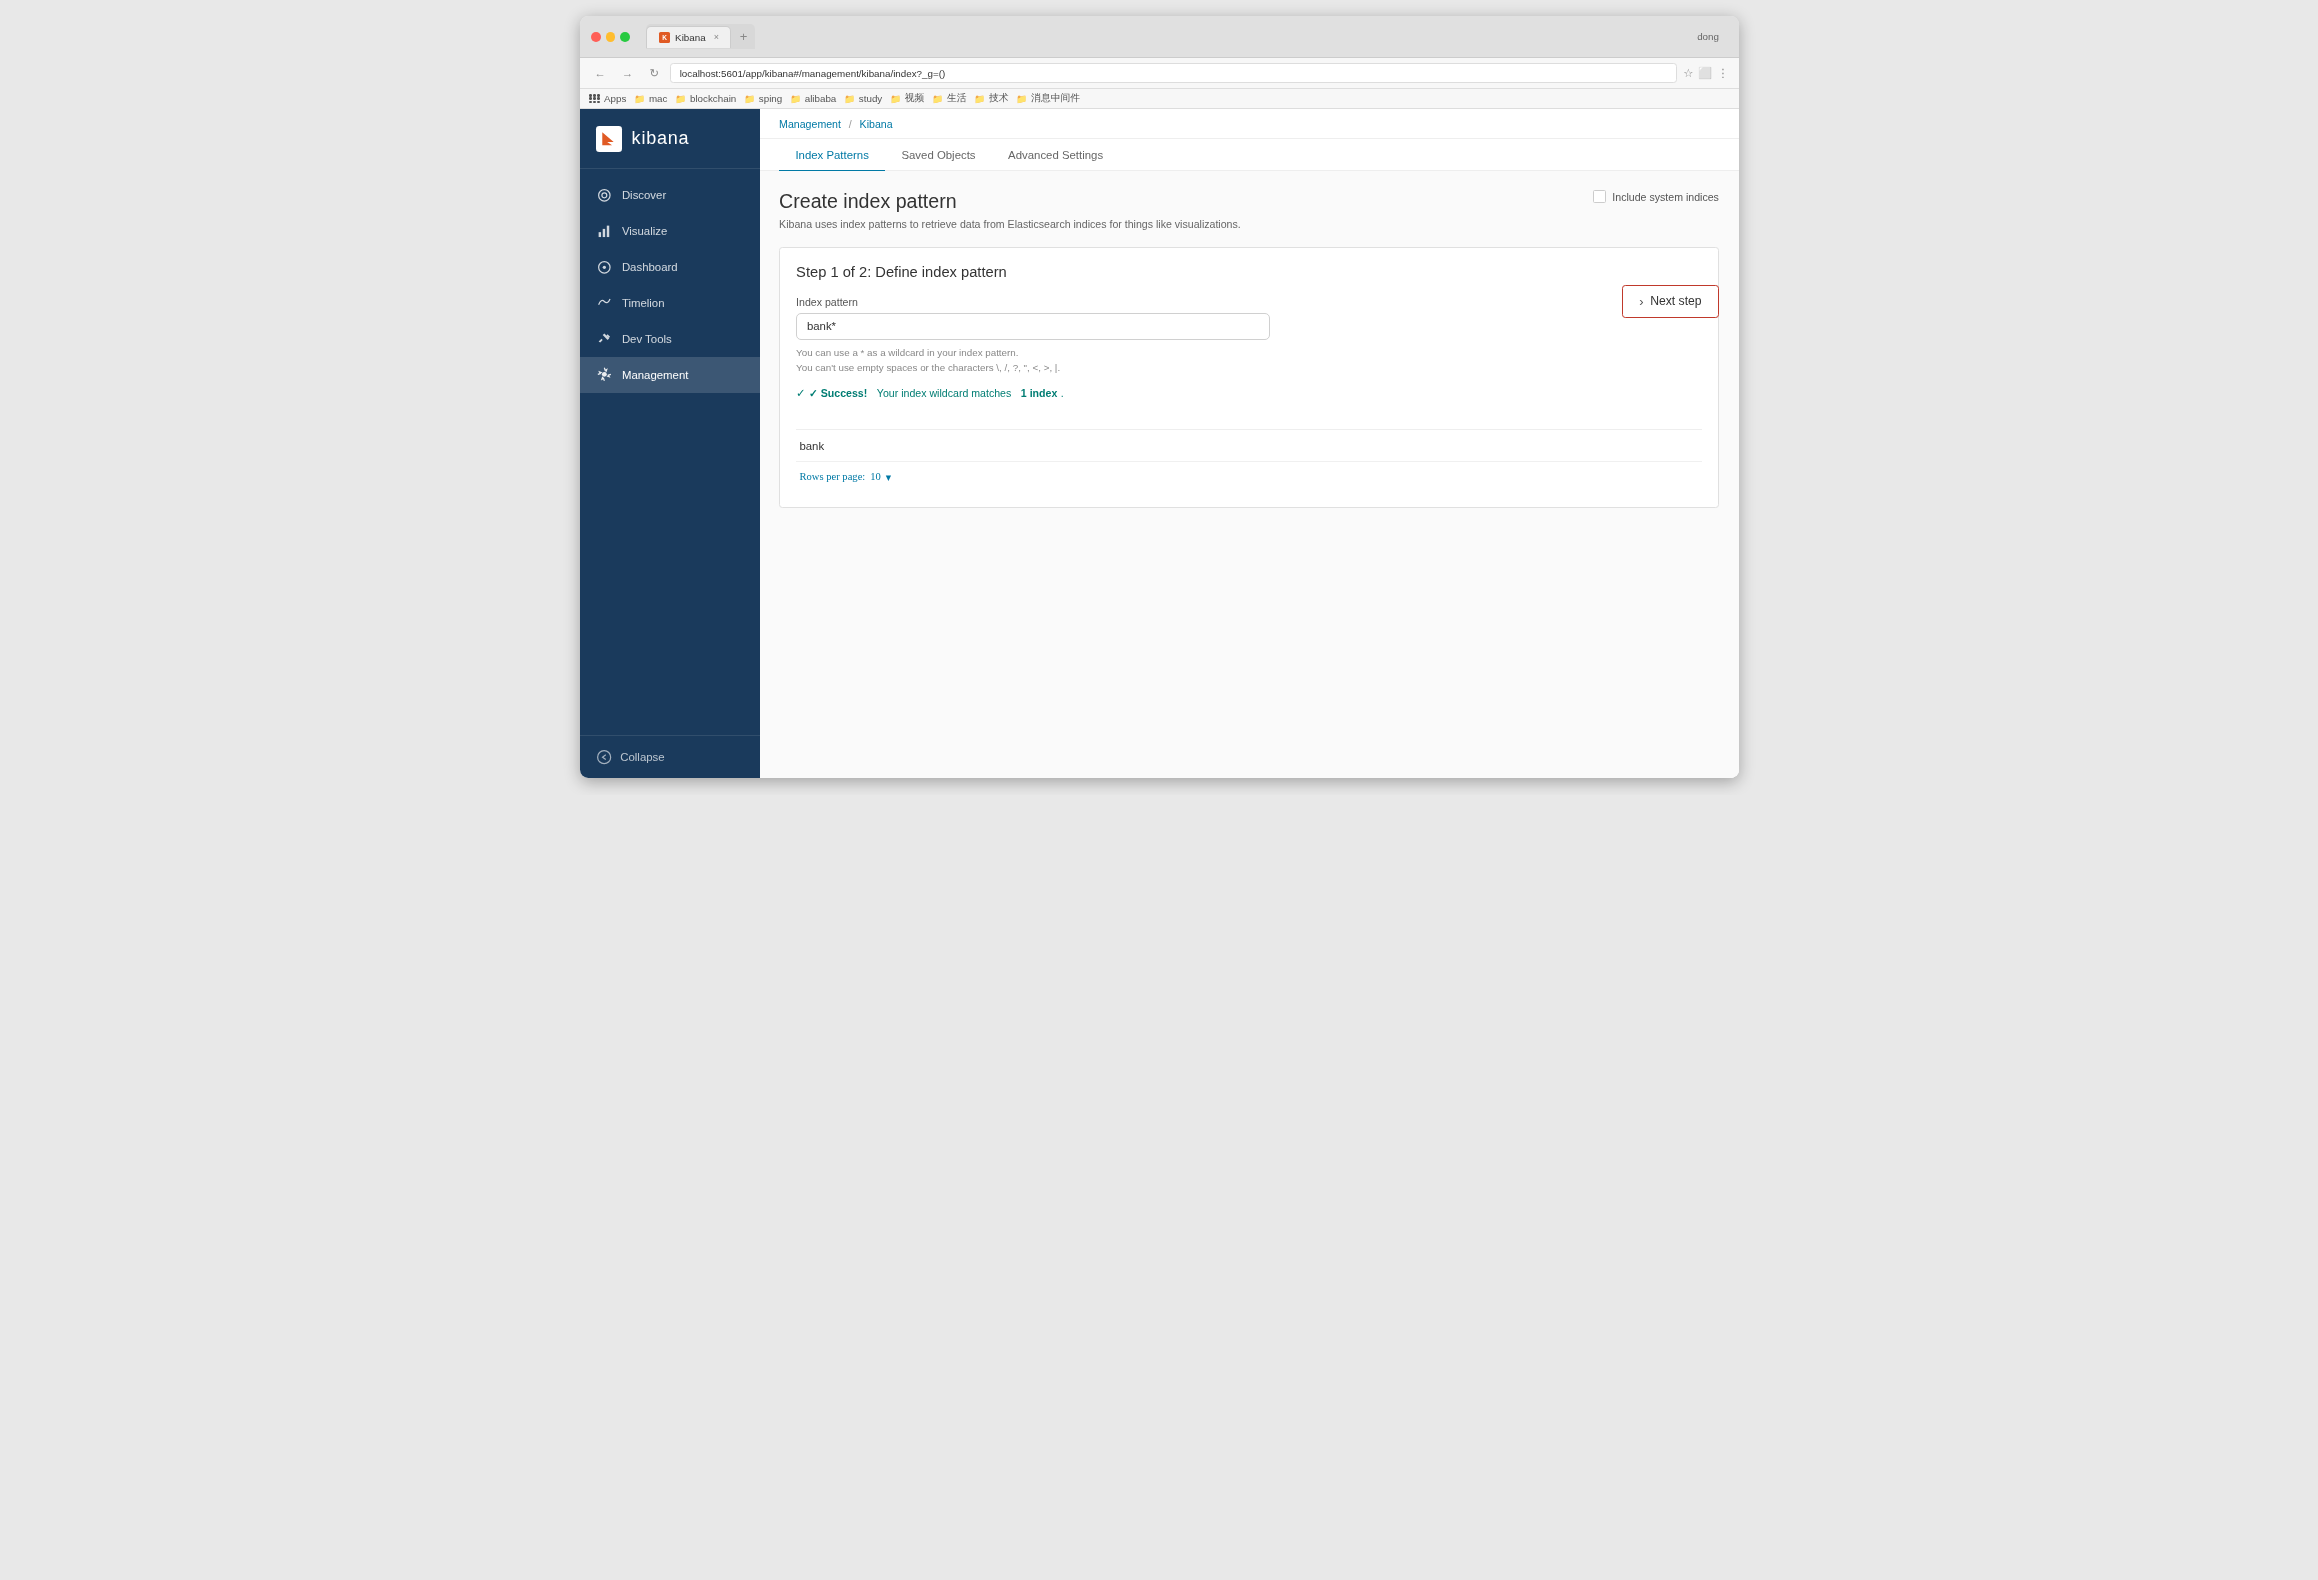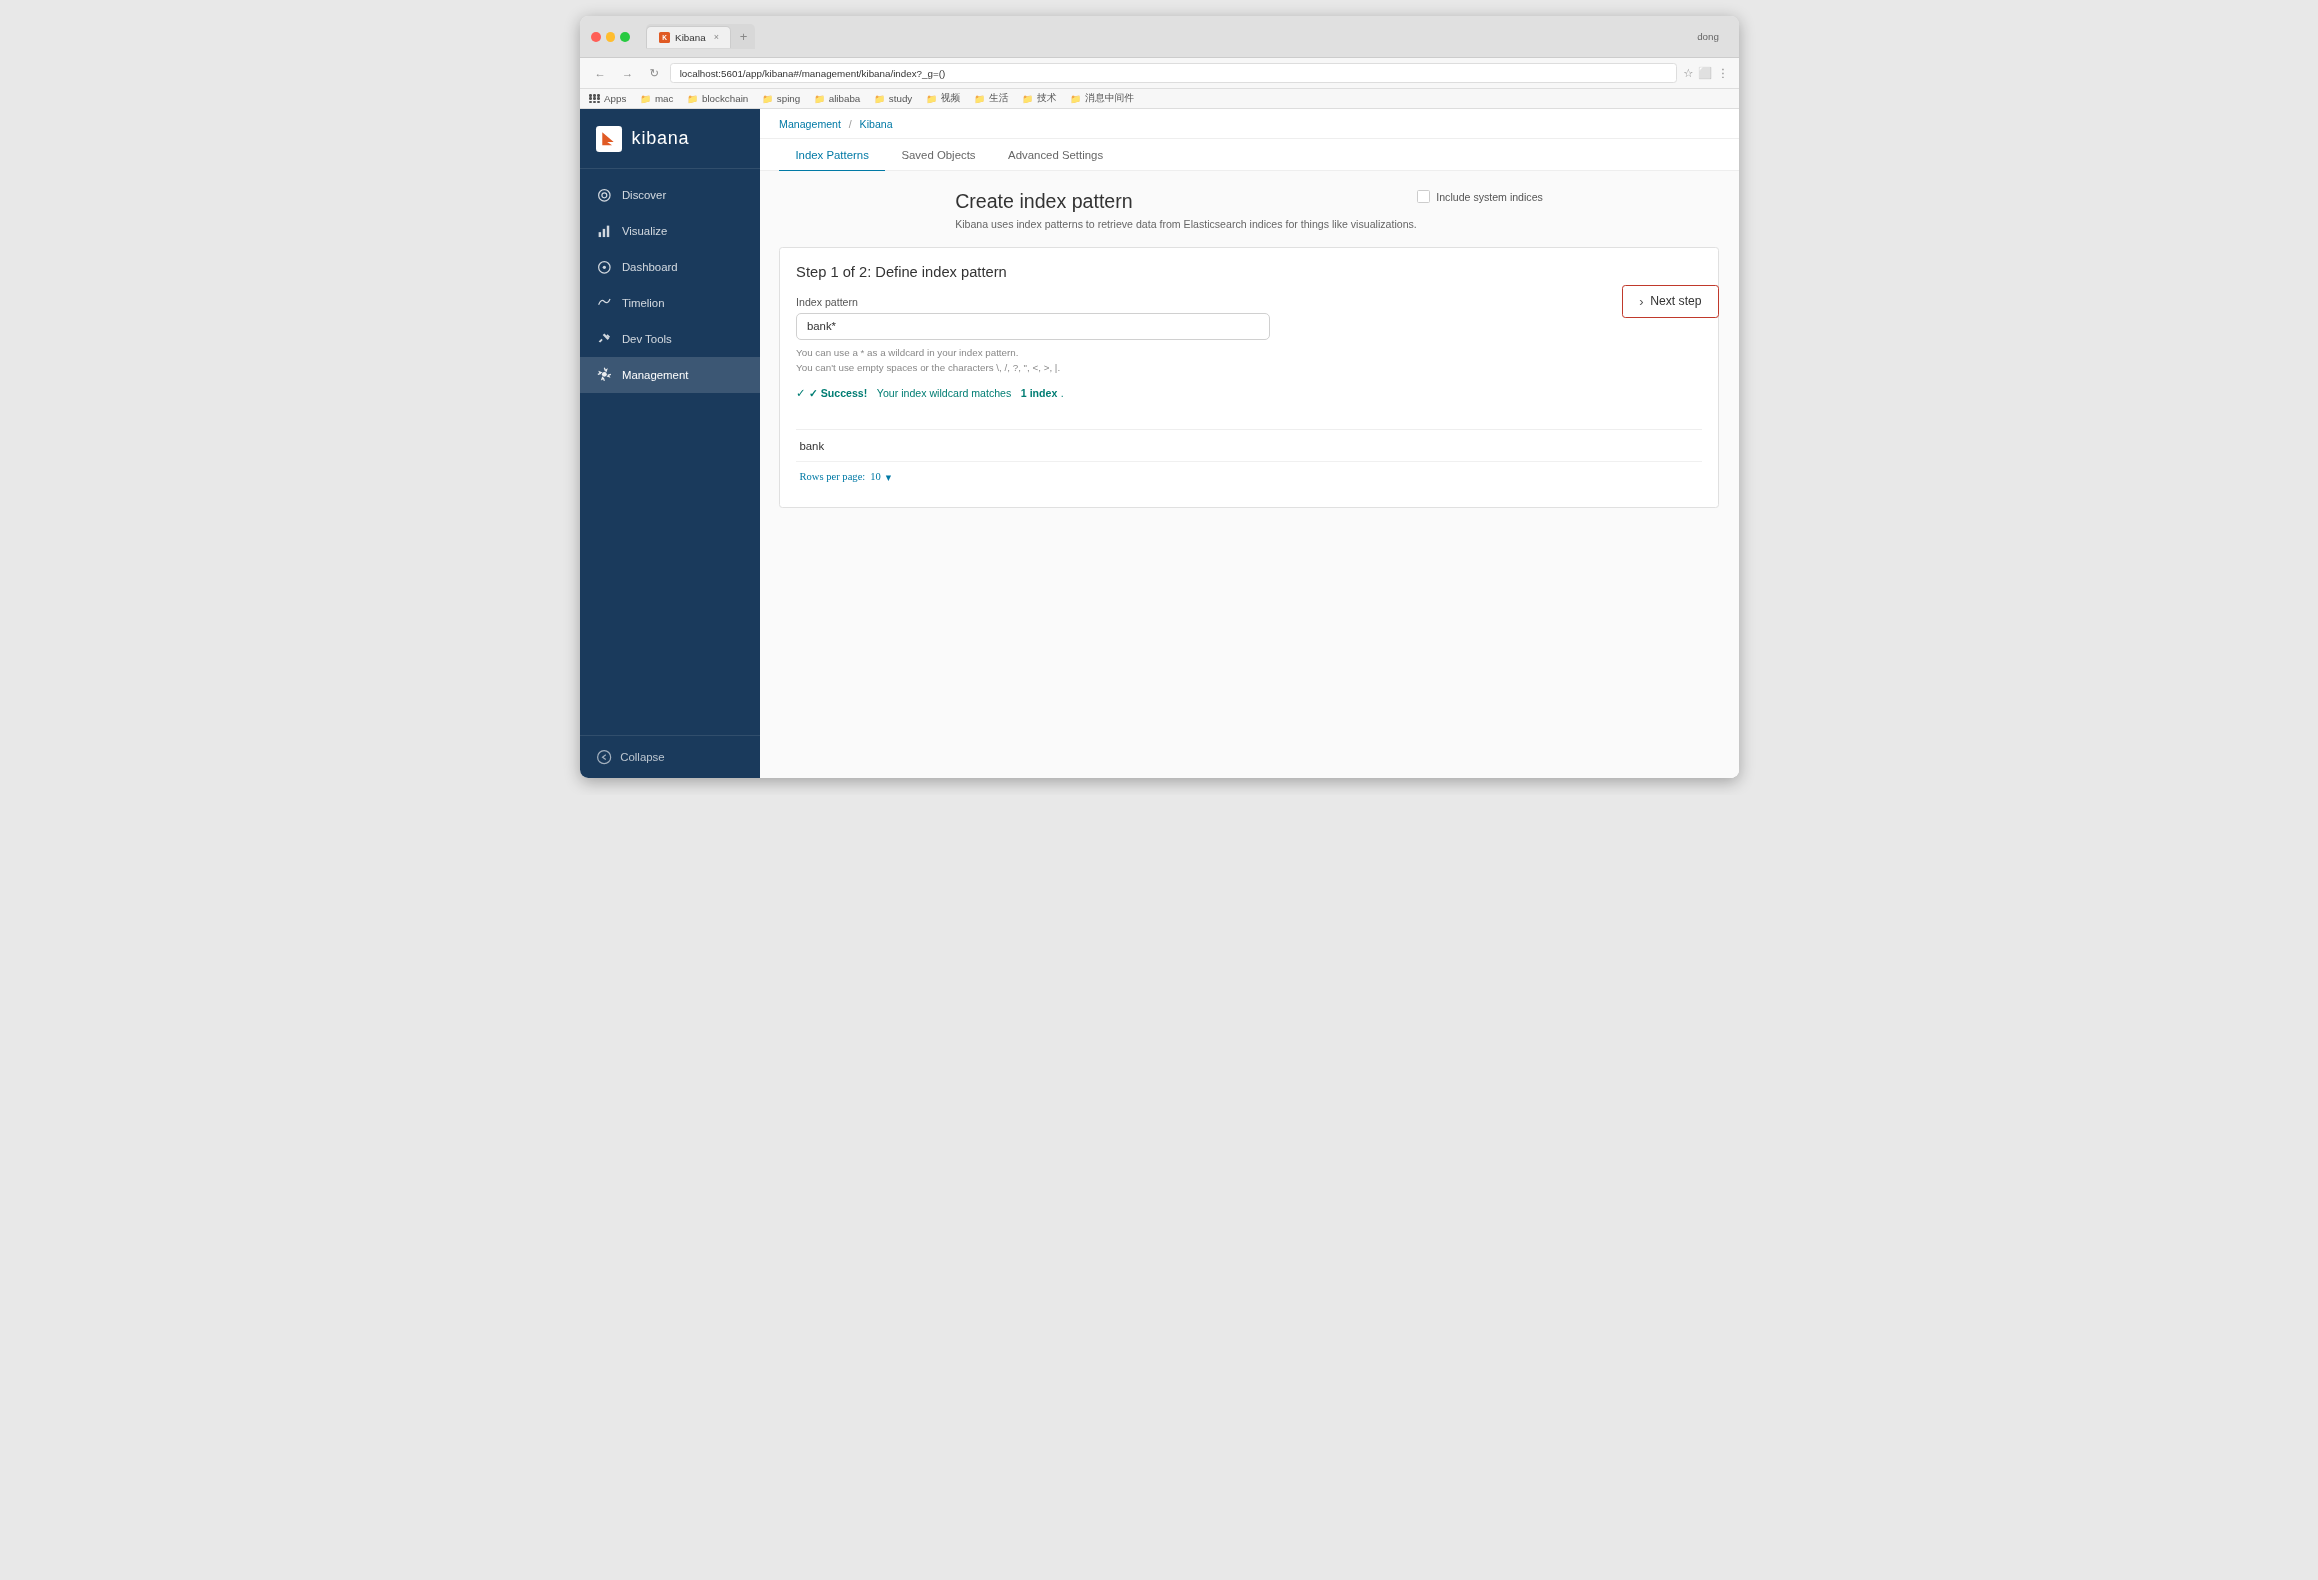--- a/index.html
+++ b/index.html
@@ -16,21 +16,21 @@
     .tab-bar { display: flex; align-items: center; background: #d8d8d8; margin-left: 8.2px; border-radius: 4.9px 4.9px 0 0; overflow: hidden; }
     .tab { display: flex; align-items: center; gap: 4.9px; padding: 4.9px 11.4px; background: #f0f0f0; border-radius: 4.9px 4.9px 0 0; font-size: 9.8px; color: #333; border: 0.8px solid #ccc; border-bottom: none; }
     .tab-icon { width: 11.4px; height: 11.4px; background: #e05a24; border-radius: 1.6px; display: flex; align-items: center; justify-content: center; }
     .tab-icon span { color: white; font-size: 6.5px; font-weight: bold; }
     .tab-close { color: #888; cursor: pointer; font-size: 9px; margin-left: 3.3px; }
     .tab-new { padding: 4.9px 8.2px; color: #888; font-size: 13px; }
     .address-bar { background: #f7f7f7; padding: 4.9px 9.8px; display: flex; align-items: center; gap: 6.5px; border-bottom: 0.8px solid #ddd; }
     .nav-btn { background: none; border: none; color: #888; font-size: 11.4px; cursor: pointer; padding: 1.6px 4.9px; }
     .address-input { flex: 1; background: #fff; border: 0.8px solid #ddd; border-radius: 3.3px; padding: 3.3px 8.2px; font-size: 9.8px; color: #333; }
     .addr-icons { display: flex; gap: 4.9px; color: #888; font-size: 11.4px; }
-    .bookmarks-bar { background: #f7f7f7; padding: 3.3px 9.8px; display: flex; align-items: center; gap: 14px; border-bottom: 0.8px solid #ddd; font-size: 9.8px; color: #555; }
+    .bookmarks-bar { background: #f7f7f7; padding: 3.3px 9.8px; display: flex; align-items: center; gap: 8px; border-bottom: 0.8px solid #ddd; font-size: 9.8px; color: #555; }
     .bm-item { display: flex; align-items: center; gap: 3.3px; cursor: pointer; white-space: nowrap; }
     .bm-folder { font-size: 9px; }
     .apps-icon { display: grid; grid-template-columns: repeat(3, 3.3px); gap: 0.8px; }
     .apps-dot { width: 2.4px; height: 2.4px; background: #555; border-radius: 50%; }
 
     
     .app-container { display: flex; height: 669px; background: #fff; }
 
     
     .sidebar { width: 180px; background: #1a3a5c; color: #fff; display: flex; flex-direction: column; flex-shrink: 0; }
@@ -53,21 +53,21 @@
     .tab-btn { padding: 9.8px 16.3px; font-size: 11.4px; color: #666; cursor: pointer; border-bottom: 1.6px solid transparent; margin-bottom: -1.6px; white-space: nowrap; }
     .tab-btn.active { color: #0079a5; border-bottom-color: #0079a5; font-weight: 500; }
     .content-area { flex: 1; padding: 19.6px; overflow-y: auto; background: #fafafa; position: relative; }
 
     
     .warning-box { margin-bottom: 19.6px; }
     .warning-badge { display: inline-flex; align-items: center; padding: 3.3px 9.8px; border: 0.8px solid #e88c24; border-radius: 16.3px; color: #e88c24; font-size: 10.6px; font-weight: 500; margin-bottom: 6.5px; background: #fff; }
     .warning-text { color: #555; font-size: 10.6px; line-height: 1.5; }
 
     
-    .section-header { display: flex; align-items: flex-start; justify-content: center; margin-bottom: 16.3px; }
+    .section-header { display: flex; align-items: flex-start; justify-content: space-between; margin-bottom: 16.3px; }
     .section-title { font-size: 19.6px; font-weight: 300; color: #333; margin-bottom: 4.9px; }
     .section-desc { color: #666; font-size: 10.6px; max-width: 571px; }
     .include-system { display: flex; align-items: center; gap: 6.5px; color: #555; font-size: 10.6px; }
     .checkbox { width: 13px; height: 13px; border: 1.6px solid #ccc; border-radius: 1.6px; background: #fff; flex-shrink: 0; }
 
     
     .card { background: #fff; border: 0.8px solid #e0e0e0; border-radius: 3.3px; padding: 16px; }
     .card-title { font-size: 14.7px; color: #333; margin-bottom: 16.3px; font-weight: 400; }
     .field-label { font-size: 10.6px; color: #555; margin-bottom: 4.9px; font-weight: 500; }
     .text-input { width: 474px; padding: 6.5px 9.8px; border: 0.8px solid #d0d0d0; border-radius: 5px; font-size: 11.4px; color: #333; outline: none; }

